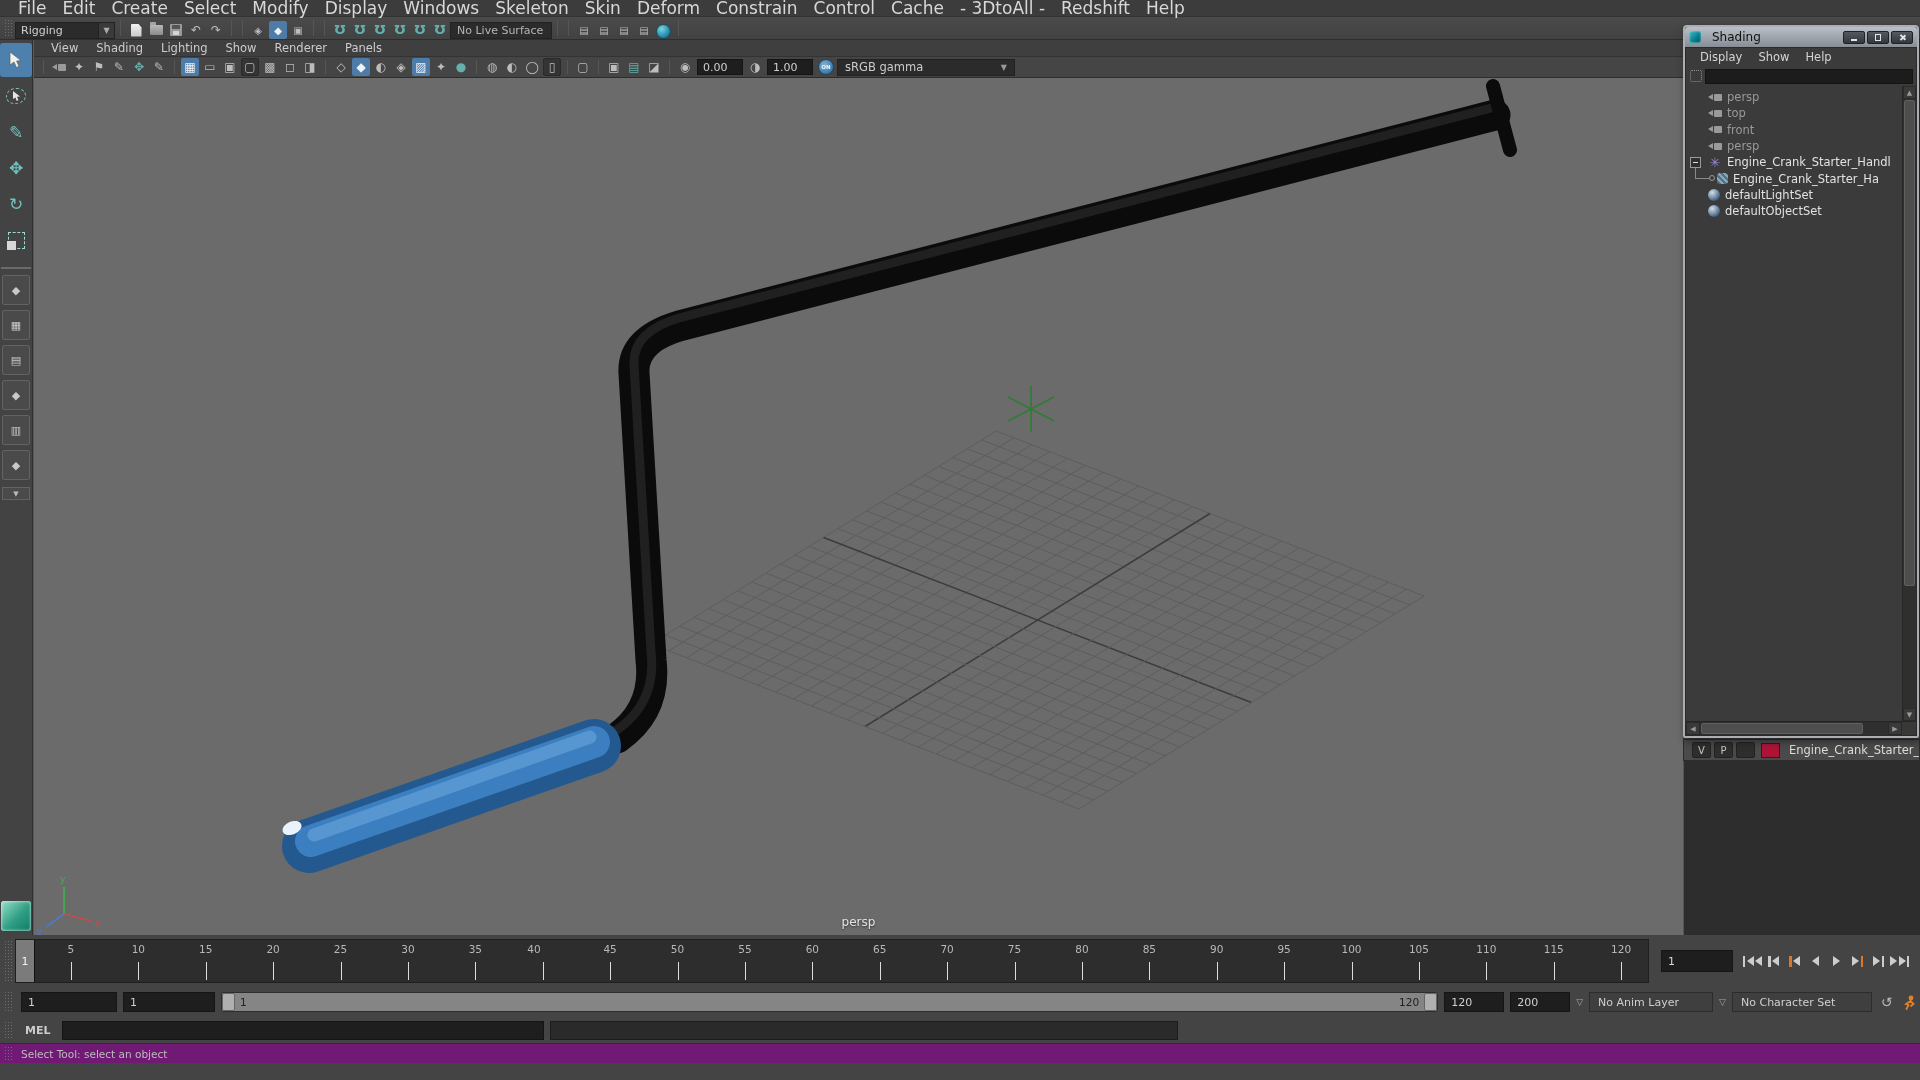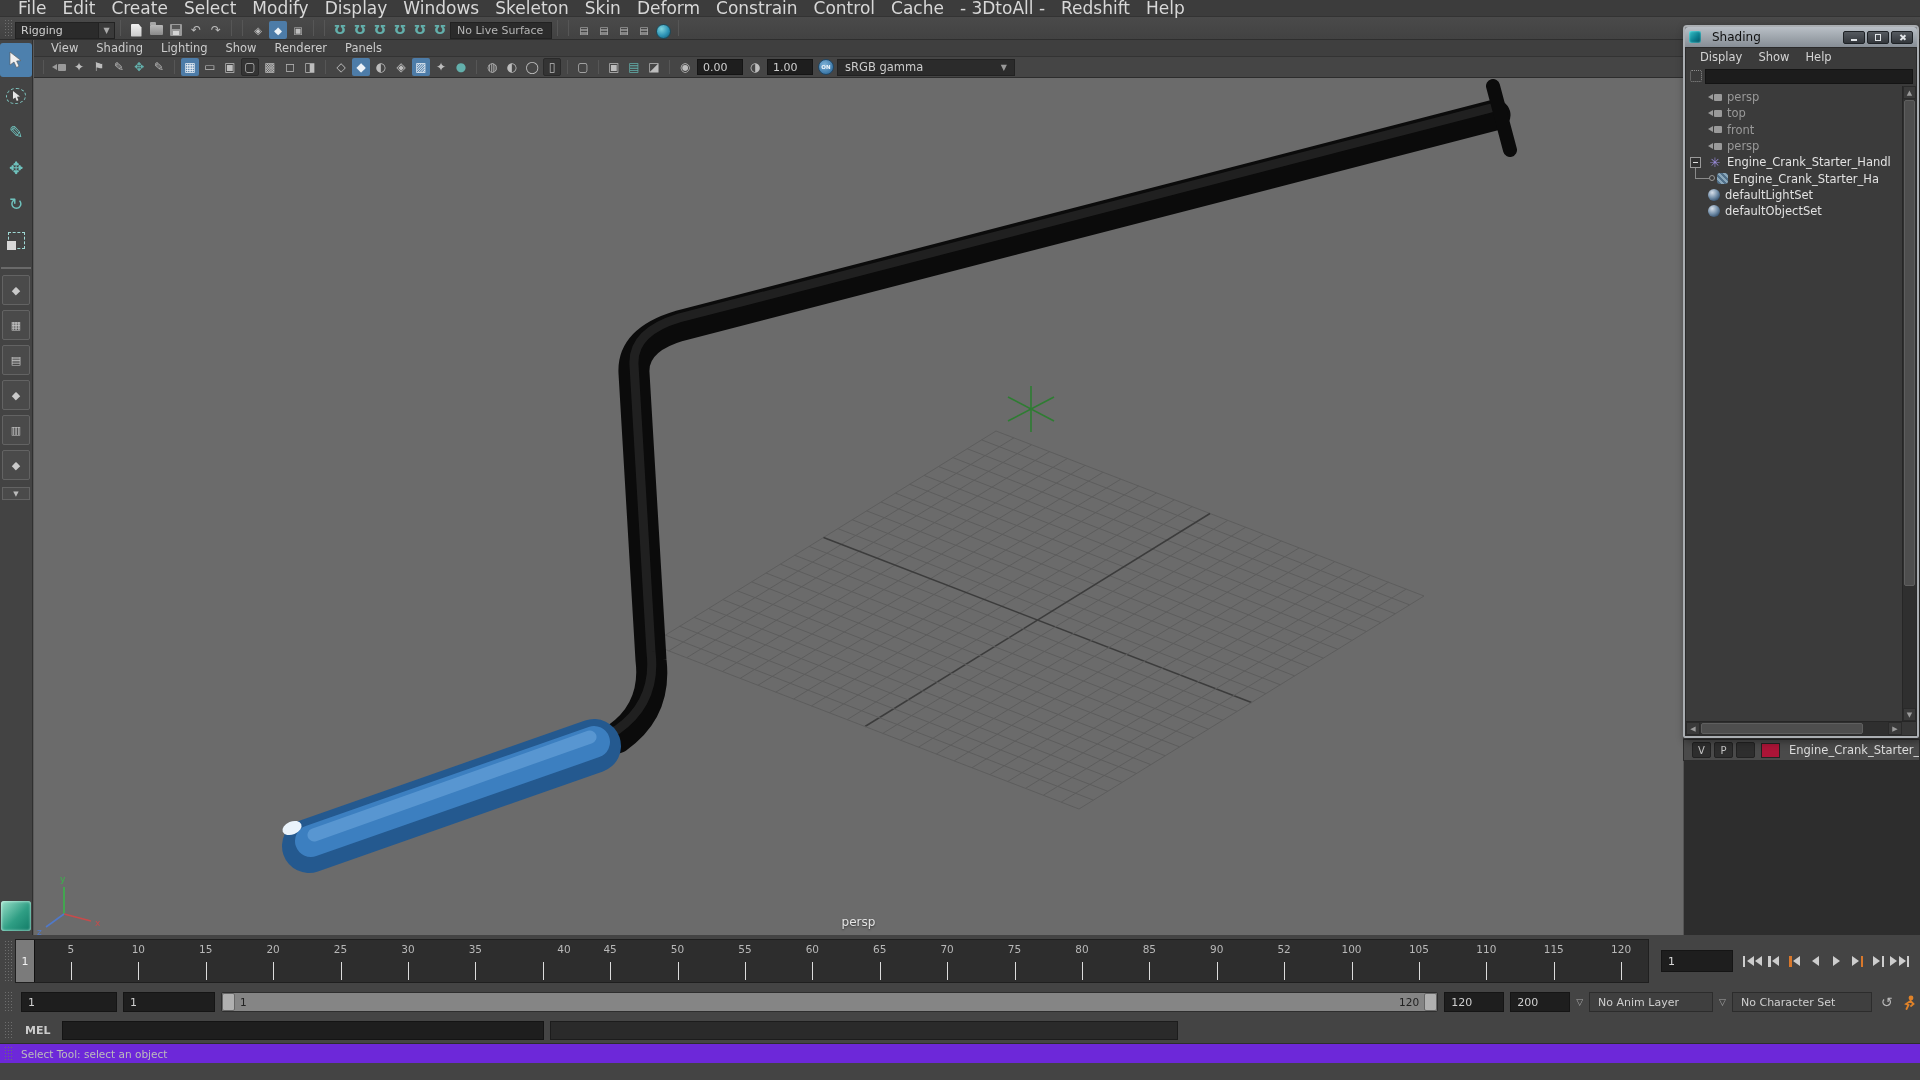--- a/index.html
+++ b/index.html
@@ -193,21 +193,21 @@
   .ddarrow { color:#a8a8a8; font-size:9px; }
   .ddfield { background:#3f3f3f; border:1px solid #2c2c2c; color:#cfcfcf; font-size:11px; height:20px;
     display:flex; align-items:center; padding:0 8px; }
   .rr-icon { width:17px; height:17px; display:flex; align-items:center; justify-content:center; }
 
   
   .melrow { height:26px; background:#444; display:flex; align-items:center; gap:6px; padding:2px; }
   .mel-label { color:#cccccc; font-size:11px; font-weight:bold; padding:0 6px 0 4px; }
   .mel-input { width:482px; height:19px; background:#1e1e1e; border:1px solid #141414; }
   .mel-result { width:628px; height:19px; background:#2a2a2a; border:1px solid #1c1c1c; }
-  .helprow { height:20px; background:#6d28d9; border-top:1px solid #2d2d2d; display:flex; align-items:center; gap:6px;
+  .helprow { height:20px; background:#701a75; border-top:1px solid #2d2d2d; display:flex; align-items:center; gap:6px;
     padding:0 2px; }
   .help-text { color:#bcbcbc; font-size:10.5px; }
 </style>
 </head>
 <body>
 
 <div id="app">
 
 
   <div class="menubar">
@@ -563,21 +563,21 @@
         <div class="ticklabel" style="left: 189.72px;">15</div>
         <div class="tickline" style="left: 257.12px;"></div>
         <div class="ticklabel" style="left: 257.12px;">20</div>
         <div class="tickline" style="left: 324.52px;"></div>
         <div class="ticklabel" style="left: 324.52px;">25</div>
         <div class="tickline" style="left: 391.92px;"></div>
         <div class="ticklabel" style="left: 391.92px;">30</div>
         <div class="tickline" style="left: 459.32px;"></div>
         <div class="ticklabel" style="left: 459.32px;">35</div>
         <div class="tickline" style="left: 526.72px;"></div>
-        <div class="ticklabel" style="left: 548px;">40</div>
+        <div class="ticklabel" style="left: 518px;">40</div>
         <div class="tickline" style="left: 594.12px;"></div>
         <div class="ticklabel" style="left: 594.12px;">45</div>
         <div class="tickline" style="left: 661.52px;"></div>
         <div class="ticklabel" style="left: 661.52px;">50</div>
         <div class="tickline" style="left: 728.92px;"></div>
         <div class="ticklabel" style="left: 728.92px;">55</div>
         <div class="tickline" style="left: 796.32px;"></div>
         <div class="ticklabel" style="left: 796.32px;">60</div>
         <div class="tickline" style="left: 863.72px;"></div>
         <div class="ticklabel" style="left: 863.72px;">65</div>
@@ -585,21 +585,21 @@
         <div class="ticklabel" style="left: 931.12px;">70</div>
         <div class="tickline" style="left: 998.52px;"></div>
         <div class="ticklabel" style="left: 998.52px;">75</div>
         <div class="tickline" style="left: 1065.92px;"></div>
         <div class="ticklabel" style="left: 1065.92px;">80</div>
         <div class="tickline" style="left: 1133.32px;"></div>
         <div class="ticklabel" style="left: 1133.32px;">85</div>
         <div class="tickline" style="left: 1200.72px;"></div>
         <div class="ticklabel" style="left: 1200.72px;">90</div>
         <div class="tickline" style="left: 1268.12px;"></div>
-        <div class="ticklabel" style="left: 1268.12px;">52</div>
+        <div class="ticklabel" style="left: 1268.12px;">95</div>
         <div class="tickline" style="left: 1335.52px;"></div>
         <div class="ticklabel" style="left: 1335.52px;">100</div>
         <div class="tickline" style="left: 1402.92px;"></div>
         <div class="ticklabel" style="left: 1402.92px;">105</div>
         <div class="tickline" style="left: 1470.32px;"></div>
         <div class="ticklabel" style="left: 1470.32px;">110</div>
         <div class="tickline" style="left: 1537.72px;"></div>
         <div class="ticklabel" style="left: 1537.72px;">115</div>
         <div class="tickline" style="left: 1605.12px;"></div>
         <div class="ticklabel" style="left: 1605.12px;">120</div>

